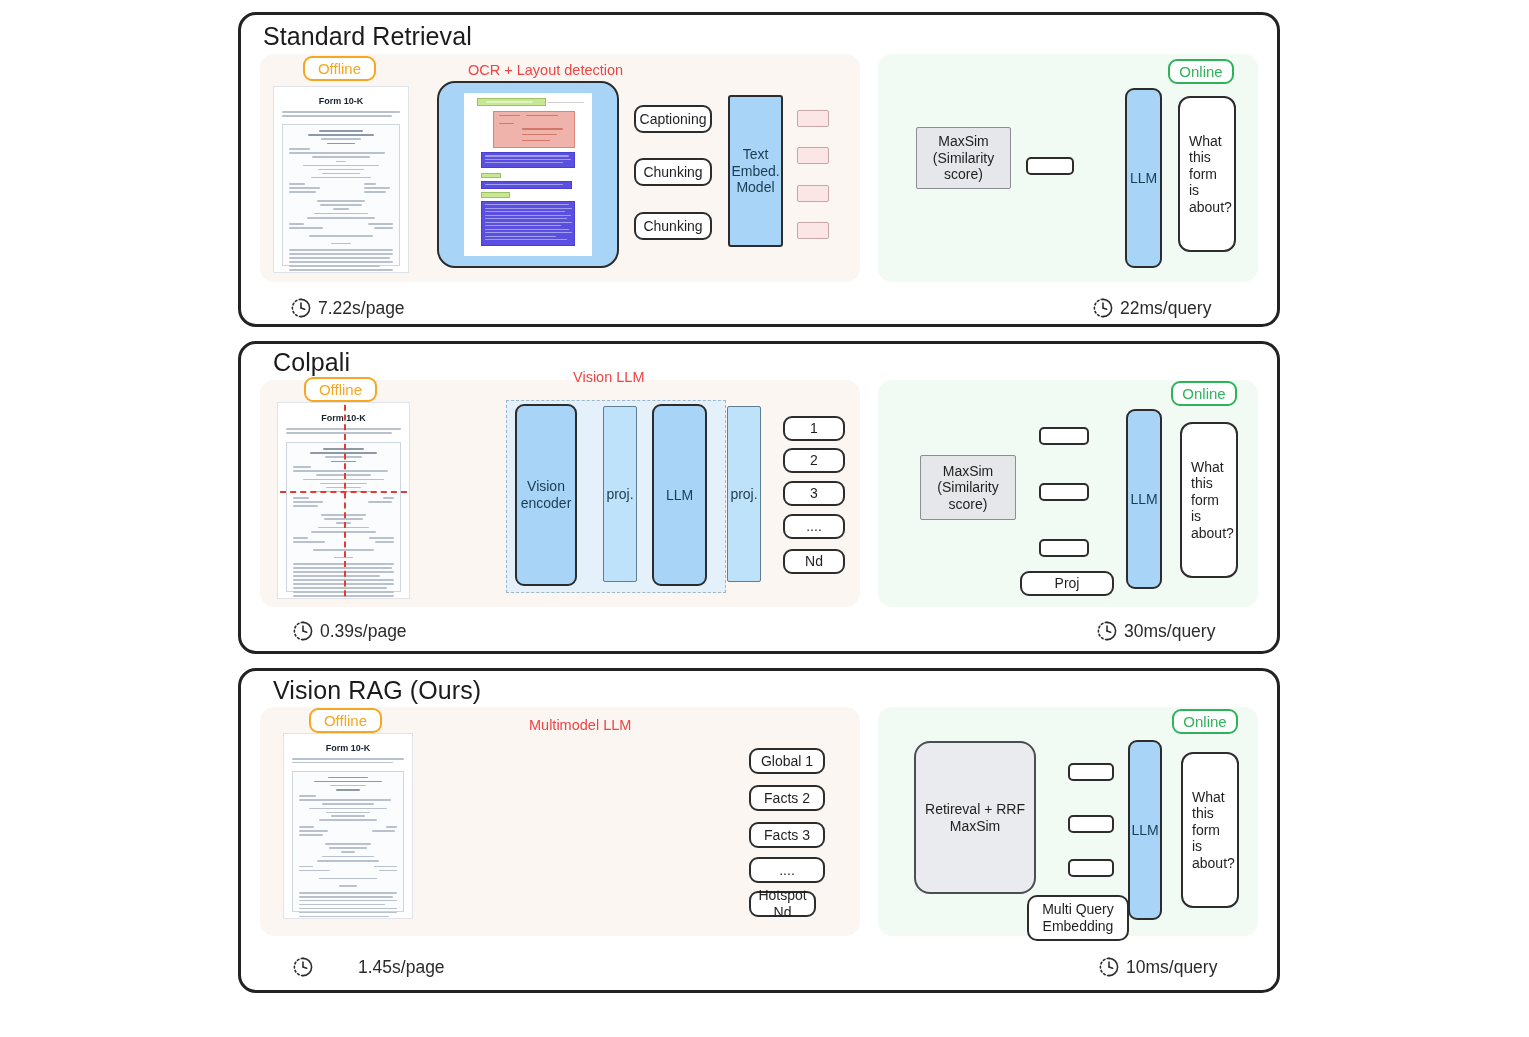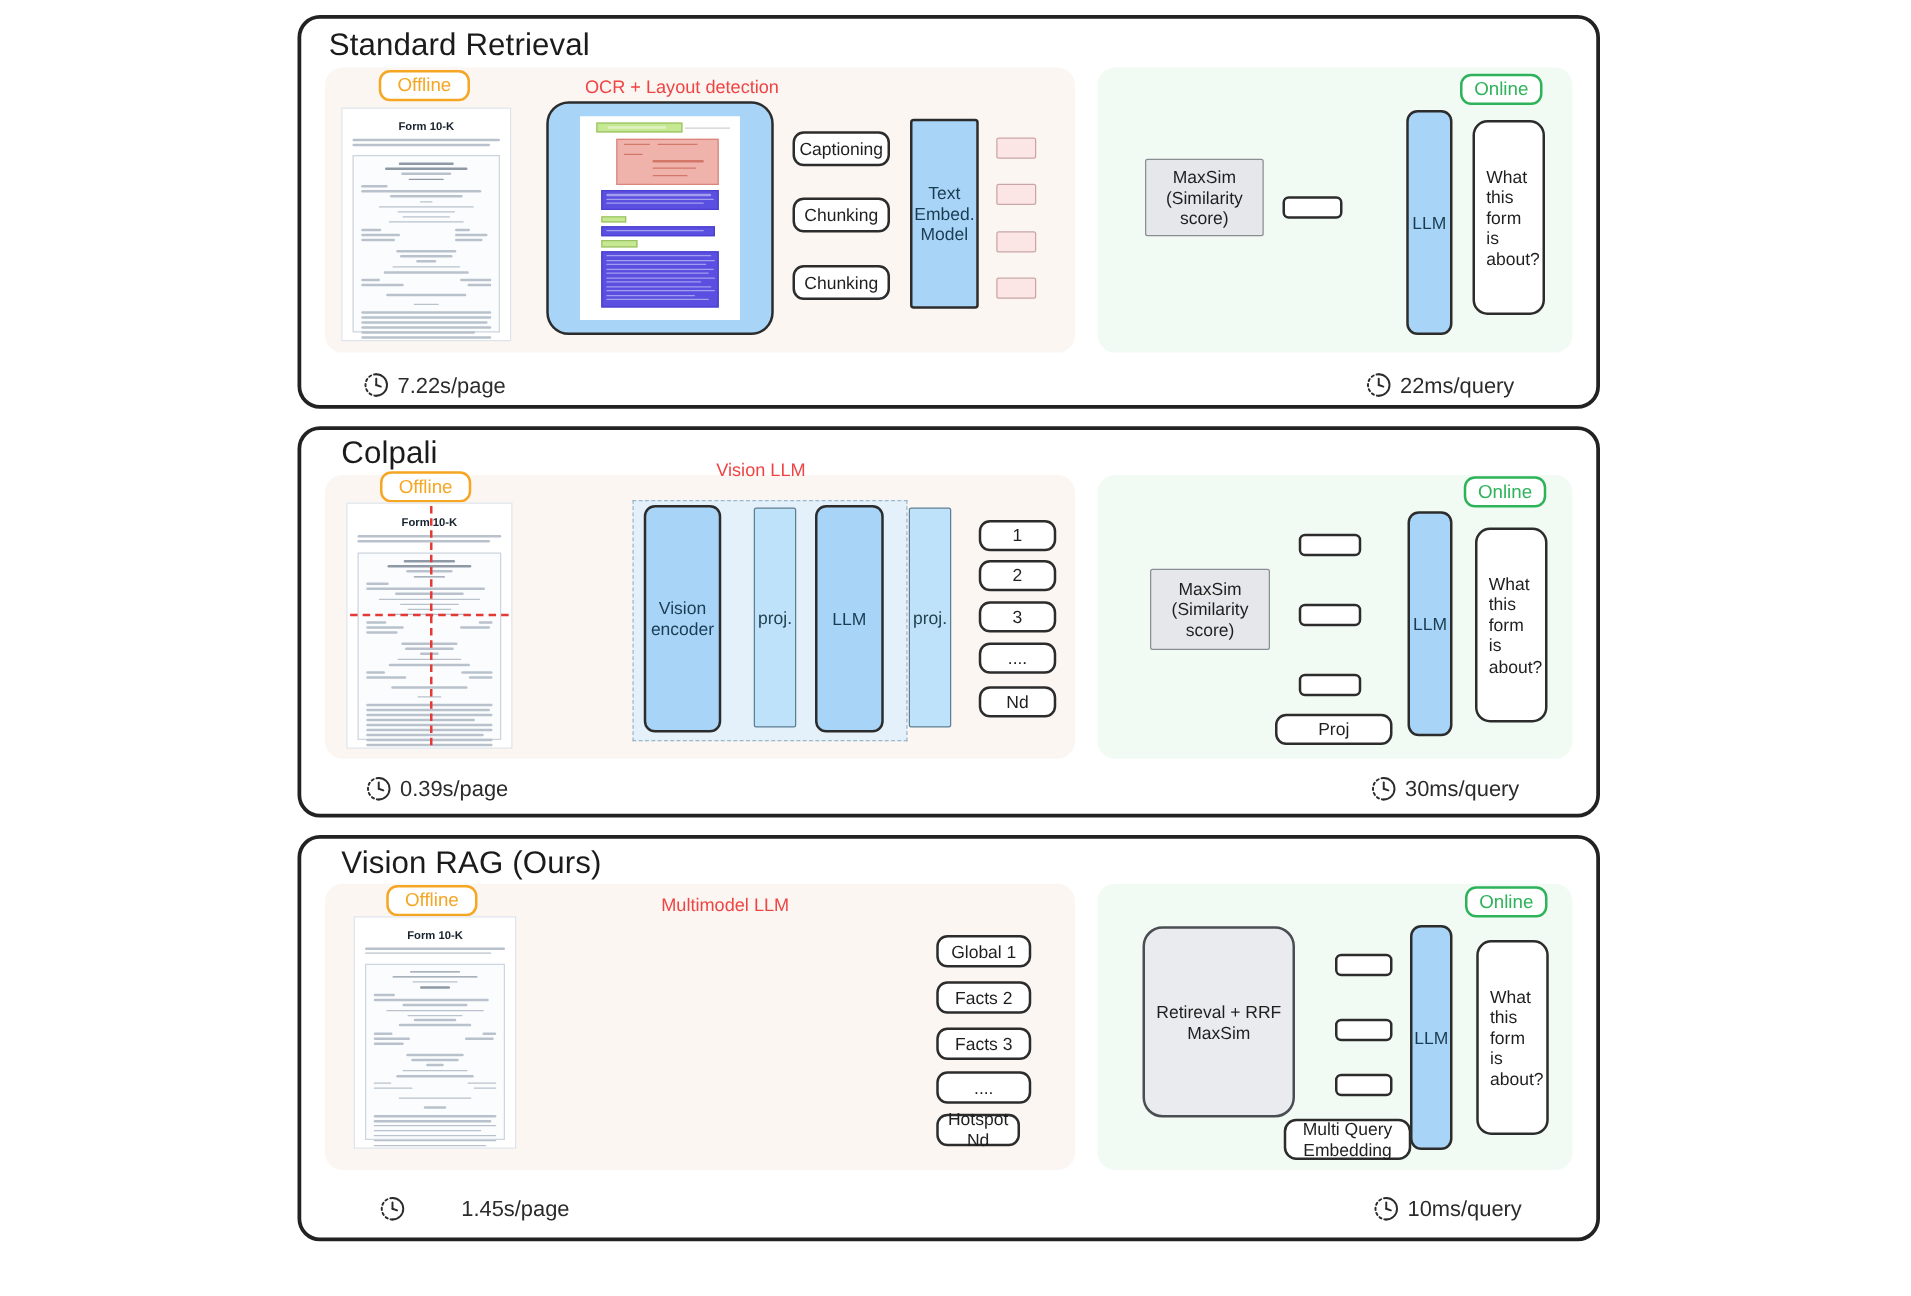--- a/index.html
+++ b/index.html
@@ -582,34 +582,34 @@
   <div class="subpanel-online" style="left:878px; top:707px; width:380px; height:229px;"></div>
   <div class="badge badge-online" style="left:1172px; top:709px; width:66px; height:25px;">Online</div>
 
   <div class="node node-gray-round" style="left:914px; top:741px; width:122px; height:153px; flex-direction:column;">
     <span>Retireval + RRF</span>
     <span>MaxSim</span>
   </div>
   <div class="node node-round" style="left:1068px; top:763px; width:46px; height:18px; border-radius:5px;"></div>
   <div class="node node-round" style="left:1068px; top:815px; width:46px; height:18px; border-radius:5px;"></div>
   <div class="node node-round" style="left:1068px; top:859px; width:46px; height:18px; border-radius:5px;"></div>
-  <div class="node node-round" style="left:1027px; top:895px; width:102px; height:33px; flex-direction:column; border-radius:10px;">
+  <div class="node node-round" style="left:1027px; top:895px; width:102px; height:46px; flex-direction:column; border-radius:10px;">
     <span>Multi Query</span>
     <span>Embedding</span>
   </div>
   <div class="node node-blue" style="left:1128px; top:740px; width:34px; height:180px;">LLM</div>
   <div class="node node-round" style="left:1181px; top:752px; width:58px; height:156px; flex-direction:column; align-items:flex-start; padding-left:9px; border-radius:12px;">
     <span>What</span>
     <span>this</span>
     <span>form</span>
     <span>is</span>
     <span>about?</span>
   </div>
 
-  <div class="timing" style="left:303px; top:956px;gap:44px;">
+  <div class="timing" style="left:292px; top:956px;gap:44px;">
     <svg class="clock" viewBox="0 0 24 24">
       <path d="M12 2.6 A9.4 9.4 0 0 1 12 21.4" fill="none" stroke="#2b2b2b" stroke-width="1.7" stroke-linecap="round"></path>
       <path d="M12 2.6 A9.4 9.4 0 0 0 12 21.4" fill="none" stroke="#2b2b2b" stroke-width="1.7" stroke-linecap="round" stroke-dasharray="2 2.6"></path>
       <line x1="12" y1="12" x2="12" y2="6.6" stroke="#2b2b2b" stroke-width="1.7" stroke-linecap="round"></line>
       <line x1="12" y1="12" x2="16" y2="13.4" stroke="#2b2b2b" stroke-width="1.7" stroke-linecap="round"></line>
     </svg>
     <span>1.45s/page</span>
   </div>
   <div class="timing" style="left:1098px; top:956px;">
     <svg class="clock" viewBox="0 0 24 24">

